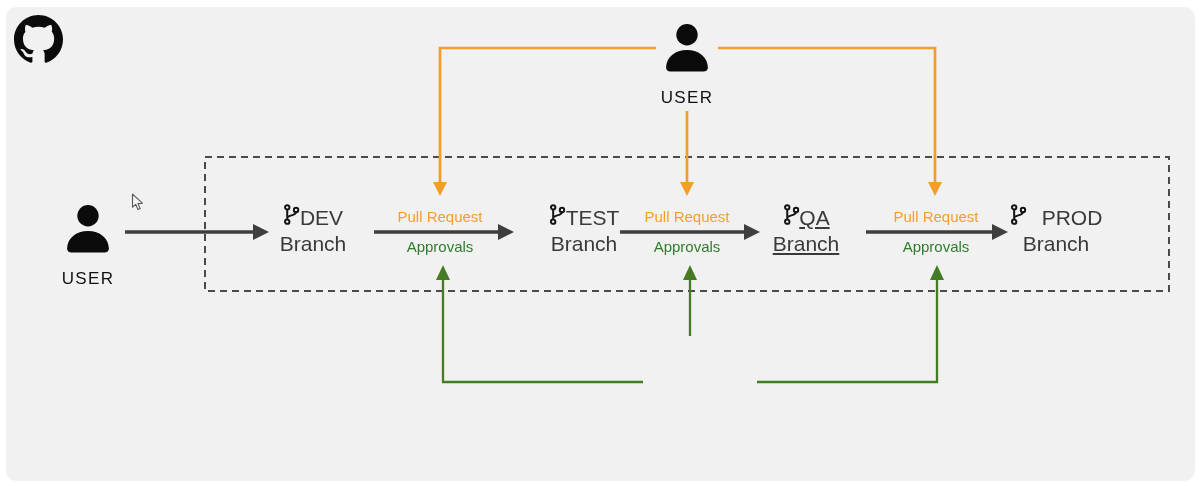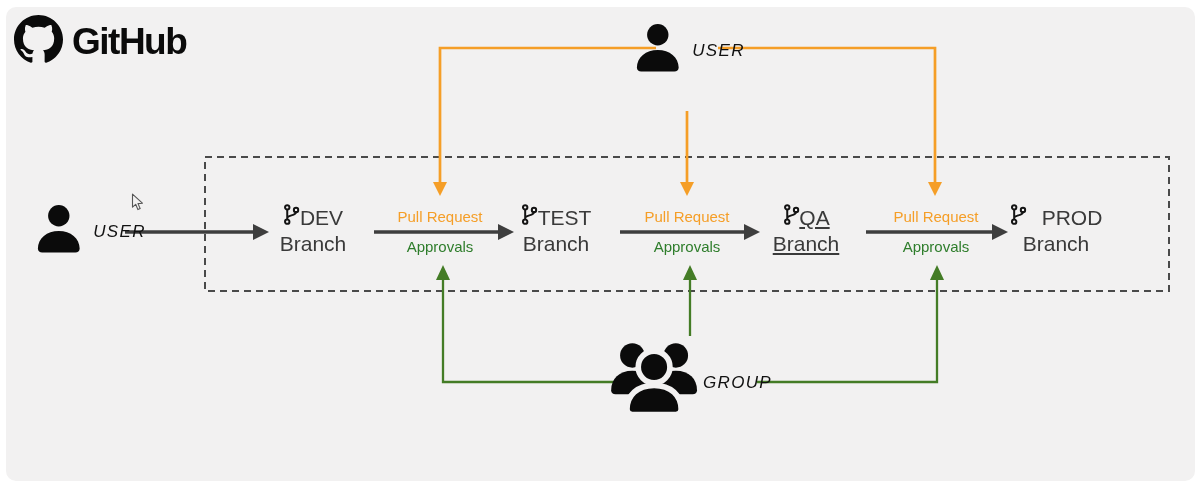--- a/index.html
+++ b/index.html
@@ -21,21 +21,21 @@
   .of{fill:var(--orange);}
   .g{stroke:var(--green-line);stroke-width:2.3;fill:none;}
   .gf{fill:var(--green-line);}
   .d{stroke:var(--dark);stroke-width:3.7;fill:none;}
   .df{fill:var(--dark);}
   .repo-box{fill:none;stroke:#4A4A4A;stroke-width:2;stroke-dasharray:7 5;}
 
   .logo{position:absolute;left:14px;top:15px;display:flex;align-items:center;gap:9px;}
   .logo-text{font-size:37px;font-weight:bold;letter-spacing:-1.5px;color:#0B0B0B;}
 
-  .actor{position:absolute;display:flex;flex-direction:row;align-items:center;gap:6px;transform:translateX(-50%);font-style:italic;}
+  .actor{position:absolute;display:flex;flex-direction:column;align-items:center;gap:6px;transform:translateX(-50%);}
   .actor-label{font-size:17px;letter-spacing:1.3px;color:var(--ink);}
 
   .repo-label{position:absolute;left:222px;top:143px;font-size:23px;font-weight:bold;letter-spacing:.5px;color:var(--text-dark);background:var(--panel-bg);padding:0 12px;}
 
   .branch{position:absolute;top:204px;transform:translateX(-50%);text-align:center;color:#3A3A3A;font-size:21px;line-height:26px;white-space:nowrap;}
   .branch-line1{display:flex;align-items:center;justify-content:center;}
 
   .gate-top,.gate-bottom{position:absolute;width:170px;transform:translateX(-50%);text-align:center;font-size:15px;font-weight:normal;white-space:nowrap;}
   .gate-top{top:208px;color:var(--orange);}
   .gate-bottom{top:238px;color:var(--green-text);}
@@ -80,21 +80,20 @@
         <polygon class="df" points="992,224 992,240 1008,232"></polygon>
     </g>
   </svg>
 
   <div class="logo">
     <span>
       <svg width="49" height="49" viewBox="0 0 16 16" fill="#0B0B0B">
         <path d="M8 0C3.58 0 0 3.58 0 8c0 3.54 2.29 6.53 5.47 7.59.4.07.55-.17.55-.38 0-.19-.01-.82-.01-1.49-2.01.37-2.53-.49-2.69-.94-.09-.23-.48-.94-.82-1.13-.28-.15-.68-.52-.01-.53.63-.01 1.08.58 1.23.82.72 1.21 1.87.87 2.33.66.07-.52.28-.87.51-1.07-1.78-.2-3.64-.89-3.64-3.95 0-.87.31-1.59.82-2.15-.08-.2-.36-1.02.08-2.12 0 0 .67-.21 2.2.82.64-.18 1.32-.27 2-.27.68 0 1.36.09 2 .27 1.53-1.04 2.2-.82 2.2-.82.44 1.1.16 1.92.08 2.12.51.56.82 1.27.82 2.15 0 3.07-1.87 3.75-3.65 3.95.29.25.54.73.54 1.48 0 1.07-.01 1.93-.01 2.2 0 .21.15.46.55.38A8.012 8.012 0 0 0 16 8c0-4.42-3.58-8-8-8z"></path>
       </svg>
     </span>
-    <span class="logo-text">GitHub</span>
   </div>
 
   <div class="actor" style="left:687px;top:20px;">
     <span>
       <svg width="57" height="58" viewBox="0 0 24 24" fill="#0B0B0B">
         <circle cx="12" cy="6" r="4.5"></circle>
         <path d="M12 12.4c-5 0-8.8 3.1-8.8 7.4 0 1 .8 1.7 1.8 1.7h14c1 0 1.8-.7 1.8-1.7 0-4.3-3.8-7.4-8.8-7.4z"></path>
       </svg>
     </span>
     <span class="actor-label">USER</span>
@@ -125,21 +124,21 @@
             <circle cx="12.6" cy="5.6" r="2.1"></circle>
             <circle cx="4.2" cy="16.8" r="2.1"></circle>
           <path d="M4.2 5.4 V14.6 M12.6 7.8 c0 3.4 -8.4 2.6 -8.4 5.6"></path>
         </svg>
       </span>
       <span>DEV</span>
     </div>
     <div>Branch</div>
   </div>
 
-  <div class="branch" style="left:556px;">
+  <div class="branch" style="left:584px;">
     <div class="branch-line1">
       <span>
         <svg width="17" height="21" viewBox="0 0 16 20" fill="none" stroke="#141414" stroke-width="1.9">
           <circle cx="4.2" cy="3.2" r="2.1"></circle>
             <circle cx="12.6" cy="5.6" r="2.1"></circle>
             <circle cx="4.2" cy="16.8" r="2.1"></circle>
           <path d="M4.2 5.4 V14.6 M12.6 7.8 c0 3.4 -8.4 2.6 -8.4 5.6"></path>
         </svg>
       </span>
       <span>TEST</span>
@@ -179,26 +178,13 @@
 
   <div class="gate-top" style="left:440px;">Pull Request</div>
   <div class="gate-bottom" style="left:440px;">Approvals</div>
 
   <div class="gate-top" style="left:687px;">Pull Request</div>
   <div class="gate-bottom" style="left:687px;">Approvals</div>
 
   <div class="gate-top" style="left:936px;">Pull Request</div>
   <div class="gate-bottom" style="left:936px;">Approvals</div>
 
-  <div class="actor" style="left:690px;top:338px;gap:3px;">
-    <span>
-      <svg width="92" height="86" viewBox="0 0 36 33" fill="#0B0B0B">
-        <circle cx="9.5" cy="6.5" r="4.8"></circle>
-        <circle cx="26.5" cy="6.5" r="4.8"></circle>
-        <path d="M9.5 12.5c-5.2 0-8.3 3.2-8.3 7.6 0 1 .7 1.6 1.7 1.6h13.2c1 0 1.7-.6 1.7-1.6 0-4.4-3.1-7.6-8.3-7.6z"></path>
-        <path d="M26.5 12.5c-5.2 0-8.3 3.2-8.3 7.6 0 1 .7 1.6 1.7 1.6h13.2c1 0 1.7-.6 1.7-1.6 0-4.4-3.1-7.6-8.3-7.6z"></path>
-        <circle cx="18" cy="11" r="6.2" stroke="var(--panel-bg)" stroke-width="2.2"></circle>
-        <path stroke="var(--panel-bg)" stroke-width="2.2" d="M18 18.2c-6.6 0-10.6 4-10.6 9.4 0 1.2.9 2 2.1 2h17c1.2 0 2.1-.8 2.1-2 0-5.4-4-9.4-10.6-9.4z"></path>
-      </svg>
-    </span>
-    <span class="actor-label">GROUP</span>
-  </div>
 </div>
 
 </body></html>

